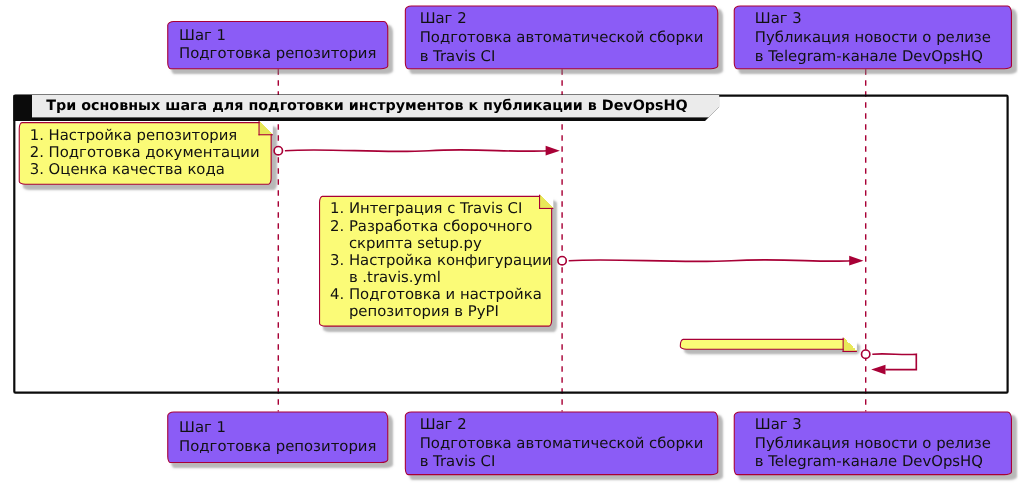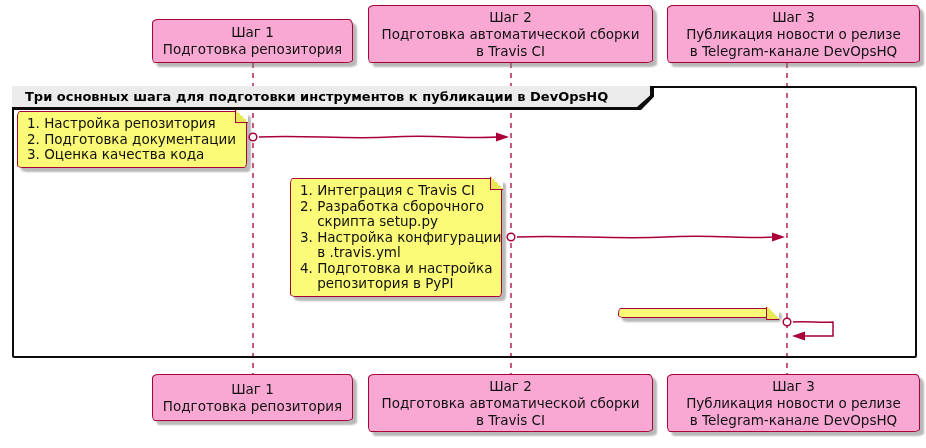--- a/index.html
+++ b/index.html
@@ -14,33 +14,33 @@
   
   .frame {
     position:absolute; left:12px; top:86px; width:901px; height:268px;
     border:2px solid #0b0b0b; border-radius:2px; background:transparent; z-index:2;
   }
   .tab-outer {
     position:absolute; left:-2px; top:-2px; width:642px; height:24px; background:#0b0b0b;
     clip-path:polygon(0 0, 100% 0, 100% 45%, calc(100% - 13px) 100%, 0 100%);
   }
   .tab-inner {
-    position:absolute; left:0; top:0; width:638px; height:21px; background:#EBEBEB;
+    position:absolute; left:17px; top:0; width:638px; height:21px; background:#EBEBEB;
     clip-path:polygon(0 0, 100% 0, 100% 45%, calc(100% - 13px) 100%, 0 100%);
     font-size:13px; font-weight:bold; line-height:21px; padding-left:13px;
     box-sizing:border-box; white-space:nowrap; color:#000;
   }
 
   
   .participant {
     position:absolute; z-index:3; display:flex; align-items:center; justify-content:center;
-    background:#f9a8d4; border:1.6px solid #A80036;
+    background:#8b5cf6; border:1.6px solid #A80036;
     border-radius:6px 4px 7px 3px / 4px 7px 3px 6px;
     box-shadow:4px 4px 2px rgba(125,125,125,0.55);
-    font-size:13.5px; line-height:17px; text-align:center; box-sizing:border-box;
+    font-size:13.5px; line-height:17px; box-sizing:border-box;
   }
   .participant .txt { white-space:pre; }
   .p1t { left:152px; top:19px;  width:201px; height:44px; }
   .p2t { left:368px; top:5px;   width:285px; height:58px; }
   .p3t { left:667px; top:5px;   width:253px; height:58px; }
   .p1b { left:152px; top:374px; width:201px; height:47px; }
   .p2b { left:368px; top:374px; width:285px; height:58px; }
   .p3b { left:667px; top:374px; width:253px; height:58px; }
 
   

